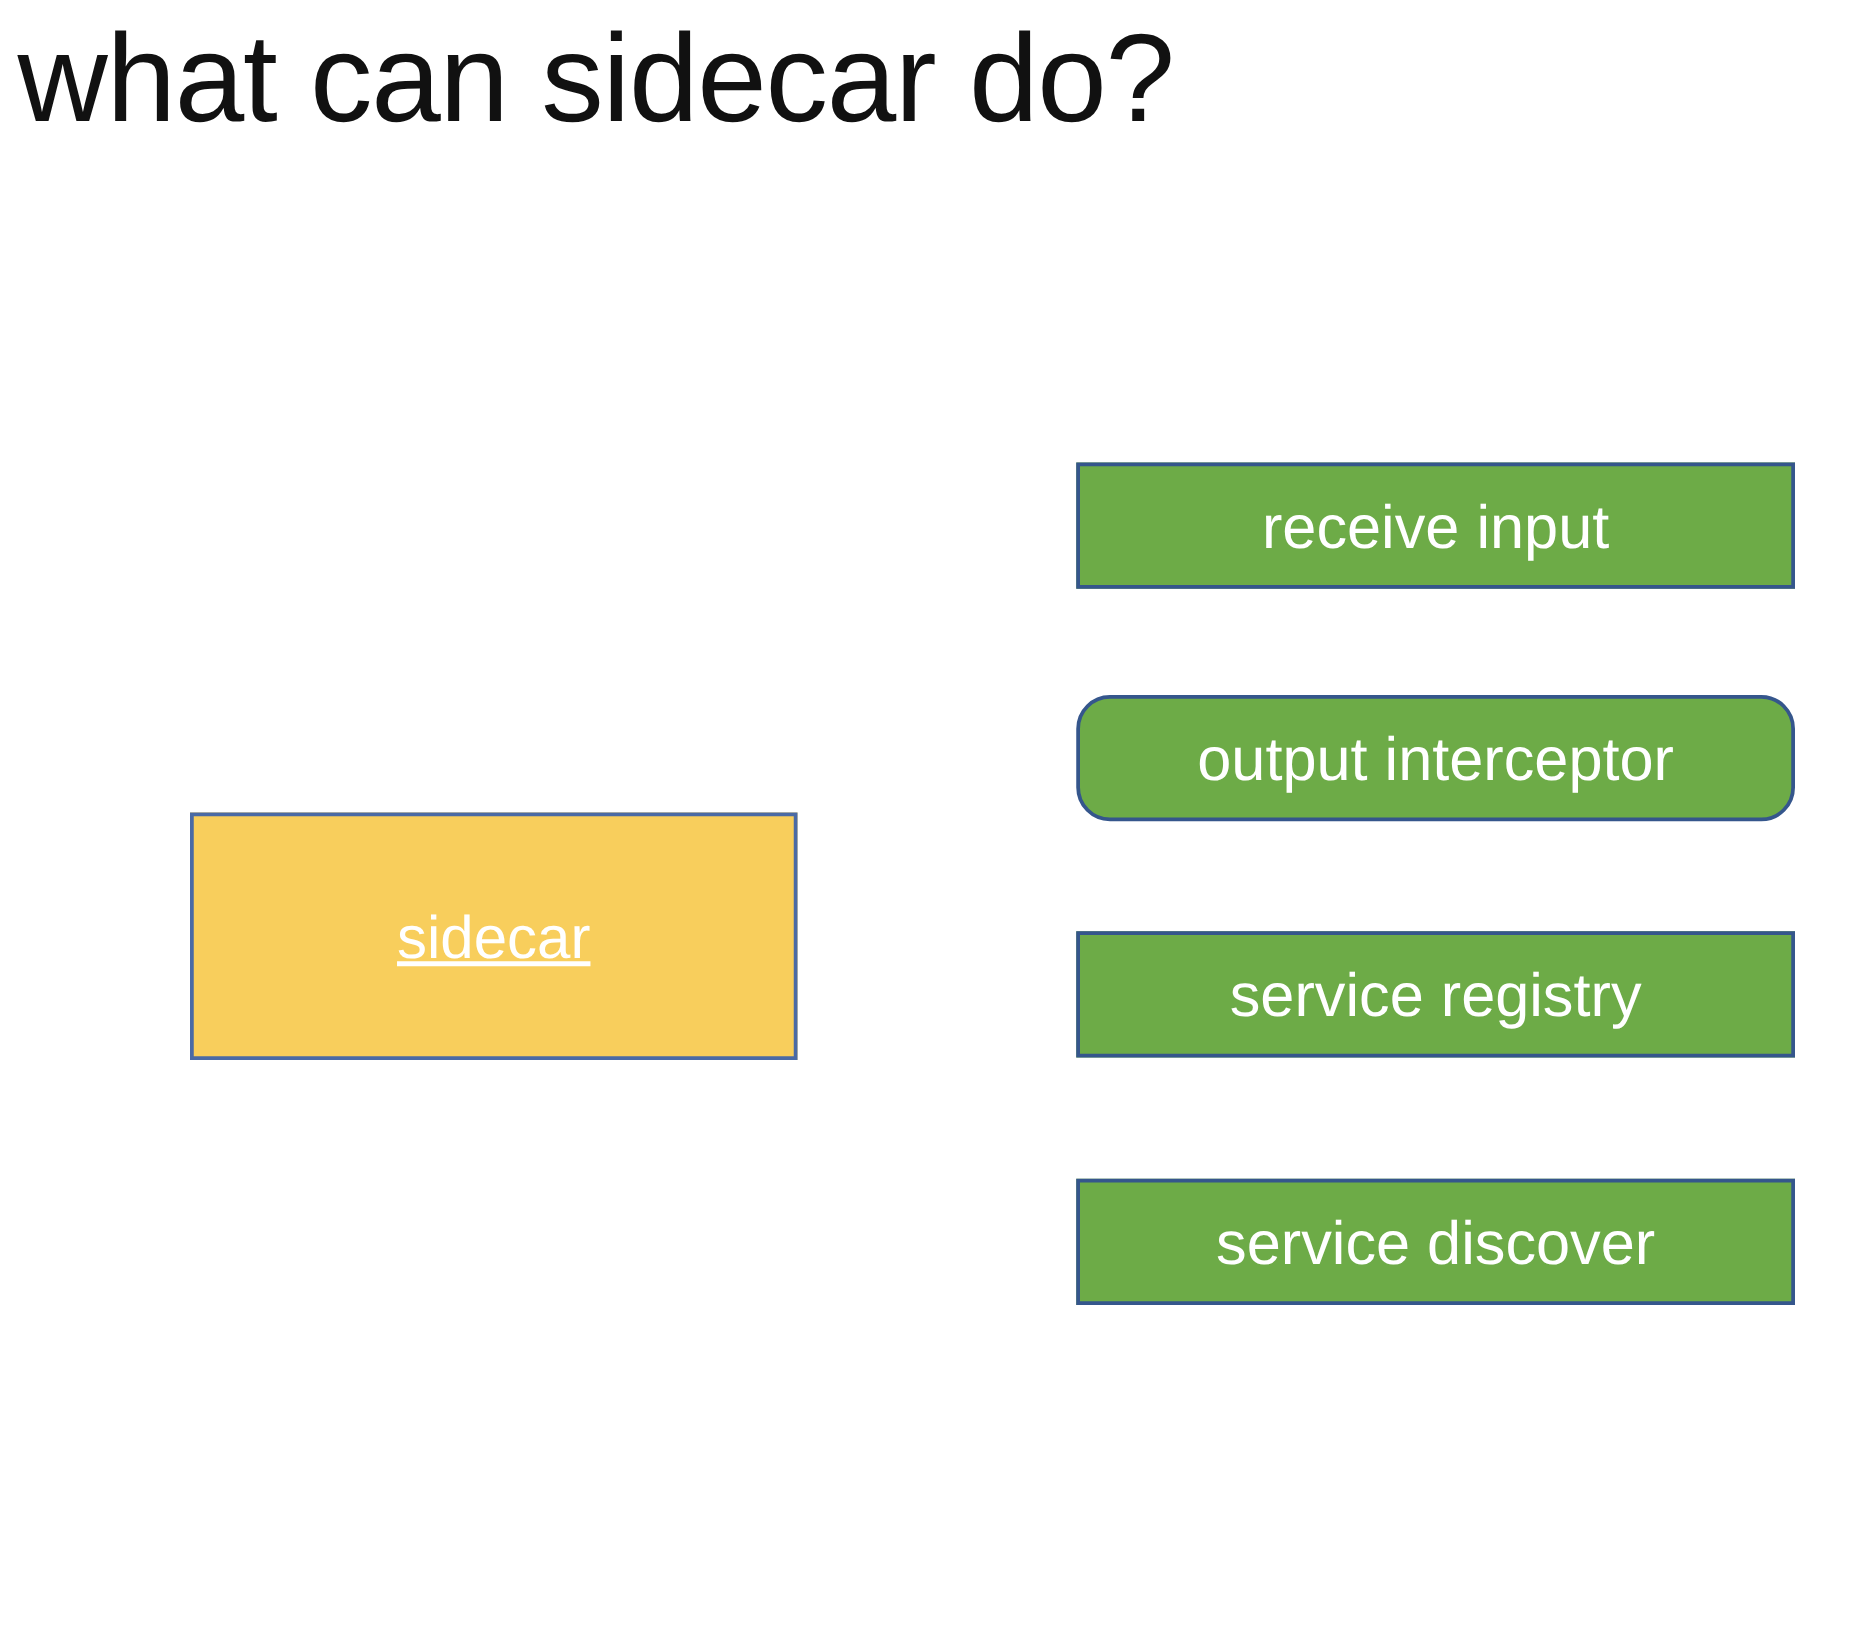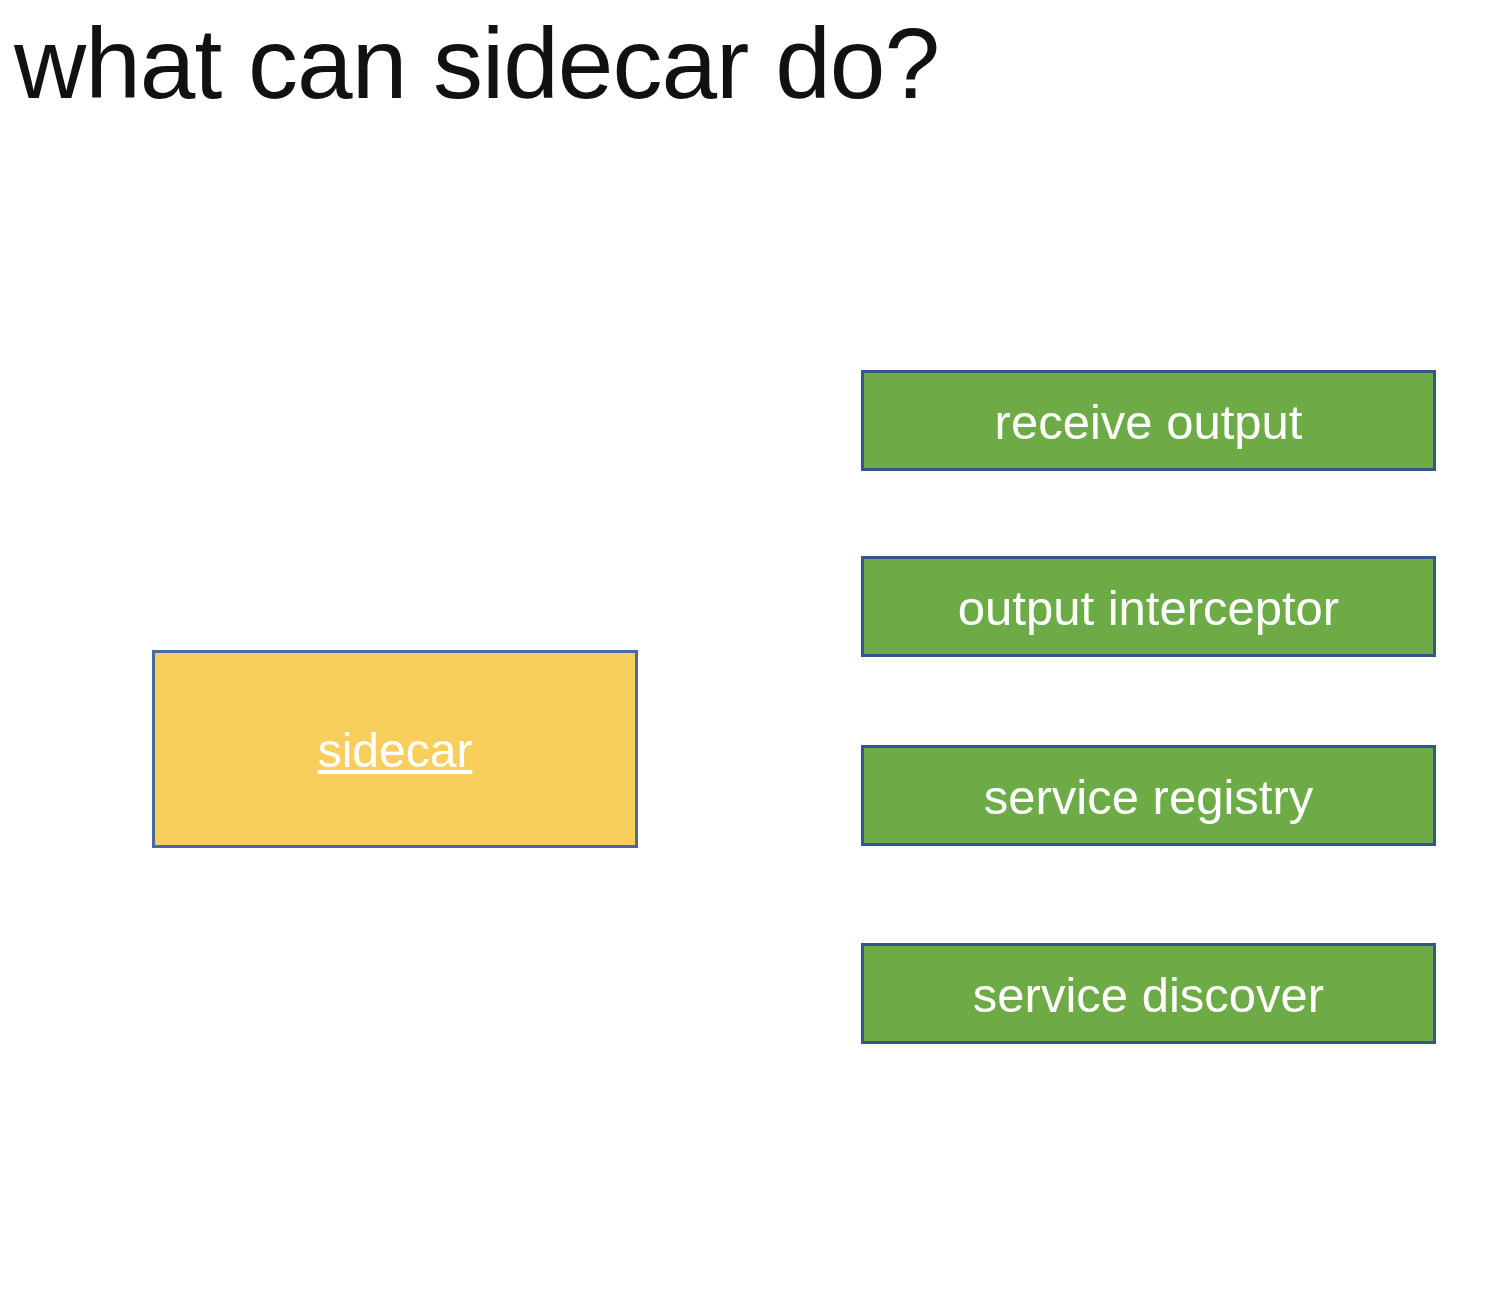--- a/index.html
+++ b/index.html
@@ -53,40 +53,40 @@
   .node-cap{
     left:861px;
     width:575px;
     height:101px;
     background:var(--green);
     border:3px solid var(--green-border);
     font-size:49px;
   }
   .cap-0{top:184px;}
   .cap-1{top:370px;}
-  .cap-2{top:556px;}
+  .cap-2{top:556px;border-radius:27px;}
   .cap-3{top:745px;}
   .cap-4{top:943px;}
   .cap-5{top:1163px;}
   .node span{display:block;line-height:1;padding-top:4px;}
 </style>
 </head>
 <body>
 
 <div class="canvas">
 
   <div class="title">what can sidecar do?</div>
 
   <div class="node node-main">
     <span>sidecar</span>
   </div>
 
 
   <div class="node node-cap cap-1">
-    <span>receive output</span>
+    <span>receive input</span>
   </div>
 
   <div class="node node-cap cap-2">
     <span>output interceptor</span>
   </div>
 
   <div class="node node-cap cap-4">
     <span>service discover</span>
   </div>
 

